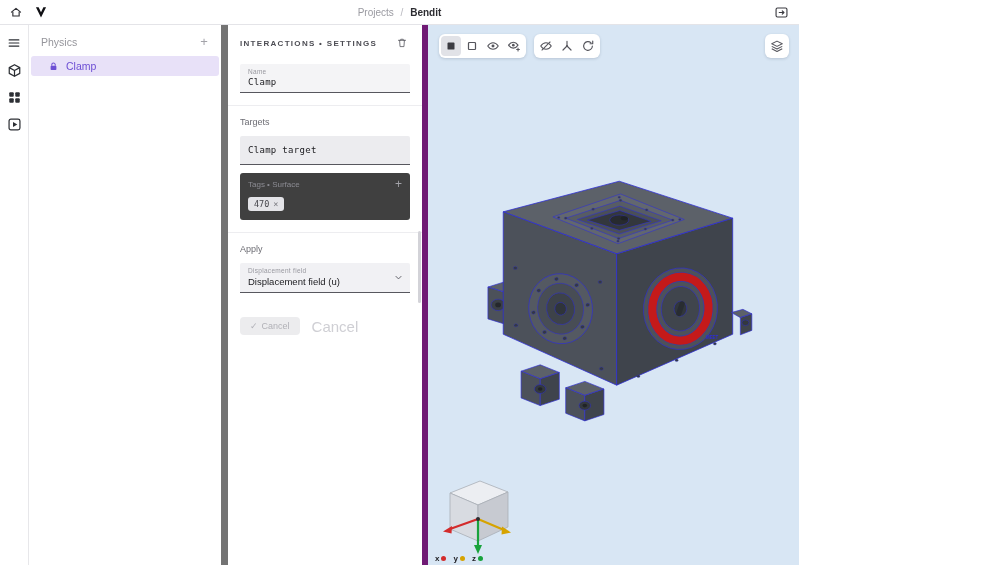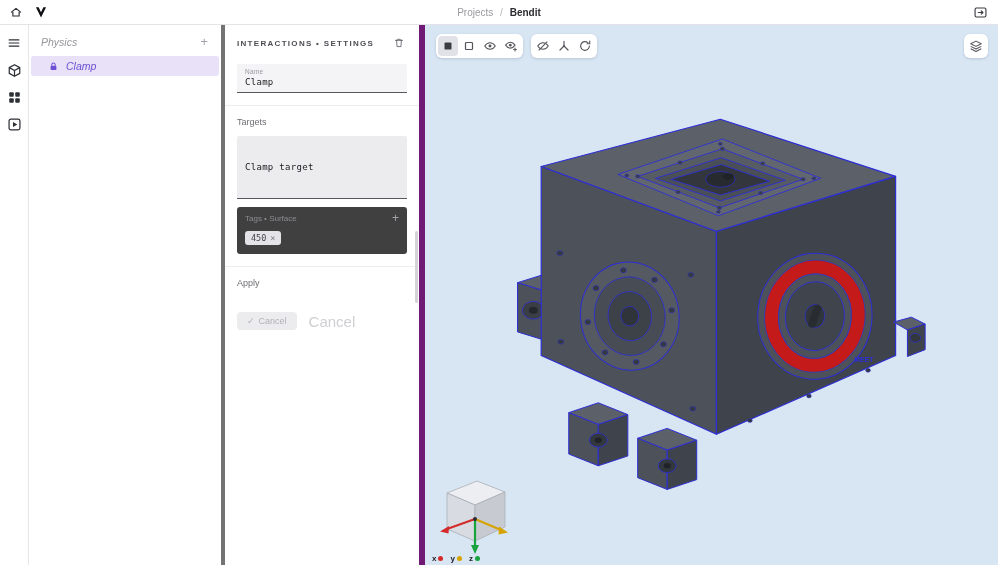--- a/index.html
+++ b/index.html
@@ -1,37 +1,37 @@
 <!DOCTYPE html>
 <html style="--accent-purple: #6d4fd4; --selection-bg: #e8e1f8; --viewport-bg: #d8e6f4; --model-edge: #2d2dd6; --model-red: #c41a1a; --model-top: #5c6169; --model-left: #4c515a; --model-right: #3f444c; --axis-x: #d32b2b; --axis-y: #d6a300; --axis-z: #18a33c;"><head>
 <meta charset="utf-8">
 <style>
   html,body{margin:0;padding:0;background:#fff;}
   body{width:998px;height:565px;overflow:hidden;font-family:"Liberation Sans",sans-serif;-webkit-font-smoothing:antialiased;}
-  .app{width:998px;height:565px;position:relative;display:flex;flex-direction:column;}
+  .app{width:799px;height:565px;position:relative;display:flex;flex-direction:column;}
 
   
   .topbar{height:24px;min-height:24px;border-bottom:1px solid #e4e4e8;display:flex;align-items:center;position:relative;background:#fff;z-index:5;}
   .tb-left{display:flex;align-items:center;gap:11px;padding-left:9px;color:#2e2e33;}
   .tb-center{position:absolute;left:0;right:0;text-align:center;font-size:10px;pointer-events:none;}
   .tb-center .crumb-parent{color:#9a9aa1;}
   .tb-center .crumb-sep{color:#b9b9bf;margin:0 4px;}
   .tb-center .crumb-current{color:#2c2c31;font-weight:600;}
   .tb-right{margin-left:auto;padding-right:10px;display:flex;align-items:center;color:#3a3a40;}
   .icon-btn{display:grid;place-items:center;cursor:pointer;border-radius:4px;}
 
   
   .body{flex:1;display:flex;min-height:0;}
 
   
   .rail{width:28px;min-width:28px;border-right:1px solid #e7e7ea;display:flex;flex-direction:column;align-items:center;padding-top:9px;gap:9px;background:#fff;color:#2c2f34;}
   .rail .icon-btn{width:18px;height:18px;color:#2c2f34;}
 
   
-  .physics{width:192px;min-width:192px;border-right:4px solid #737373;padding-top:7px;background:#fff;font-style:italic;}
+  .physics{width:192px;min-width:192px;border-right:7px solid #737373;padding-top:7px;background:#fff;}
   .panel-head{display:flex;align-items:center;padding:3px 10px 6px 12px;}
   .panel-title{font-size:10.5px;color:#95959b;}
   .panel-add{margin-left:auto;color:#a3a3a9;font-size:13px;line-height:10px;width:14px;height:14px;display:grid;place-items:center;cursor:pointer;}
   .tree-row{height:20px;display:flex;align-items:center;gap:7px;font-size:10.5px;color:#37373c;padding-left:12px;cursor:pointer;}
   .tree-row .row-end{margin-left:auto;padding-right:9px;color:#9c9ca3;display:grid;place-items:center;}
   .tree-row.child{padding-left:19px;}
   .tree-row.selected{background:var(--selection-bg,#e8e1f8);color:var(--accent-purple,#6d4fd4);margin:1px 2px;padding-left:17px;border-radius:3px;height:20px;}
   .tree-ico{display:grid;place-items:center;color:#4c4c52;}
   .tree-row.selected .tree-ico{color:var(--accent-purple,#6d4fd4);}
 
@@ -40,21 +40,21 @@
   .settings-head{display:flex;align-items:center;padding:0 12px;}
   .settings-title{font-size:8px;letter-spacing:1.3px;color:#4d4d54;font-weight:600;}
   .settings-head .icon-btn{margin-left:auto;color:#5b5b62;width:16px;height:16px;}
   .settings-content{padding:0 12px;}
   .field-box{margin-top:13px;background:#f4f4f6;border-bottom:1px solid #57575e;border-radius:2px 2px 0 0;padding:4px 8px 5px;position:relative;cursor:text;}
   .field-label{font-size:6.5px;color:#97979e;letter-spacing:.3px;}
   .field-value-mono{font-family:"DejaVu Sans Mono",monospace;font-size:9px;color:#202024;margin-top:2px;letter-spacing:.3px;}
   .field-value-sans{font-size:9.5px;color:#202024;margin-top:2px;}
   .hr{height:1px;background:#ededf0;margin:12px -12px 0;}
   .section-label{font-size:9px;color:#6d6d74;margin-top:11px;}
-  .target-box{margin-top:9px;background:#ececef;border-bottom:1px solid #57575e;border-radius:2px 2px 0 0;padding:26px 8px;font-family:"DejaVu Sans Mono",monospace;font-size:9px;color:#202024;letter-spacing:.3px;cursor:pointer;}
+  .target-box{margin-top:9px;background:#ececef;border-bottom:1px solid #57575e;border-radius:2px 2px 0 0;padding:9px 8px;font-family:"DejaVu Sans Mono",monospace;font-size:9px;color:#202024;letter-spacing:.3px;cursor:pointer;}
   .tags-box{margin-top:8px;background:#404040;border-radius:3px;padding:7px 8px 9px;}
   .tags-head{display:flex;align-items:center;}
   .tags-label{font-size:8px;color:#8b8b92;}
   .tags-add{margin-left:auto;color:#a3a3a9;font-size:12px;line-height:9px;cursor:pointer;}
   .chip{display:inline-flex;align-items:center;gap:4px;margin-top:8px;background:#e4e4e8;border-radius:3px;padding:2px 6px;font-family:"DejaVu Sans Mono",monospace;font-size:8.5px;color:#47474d;cursor:pointer;}
   .chip-x{color:#7b7b82;font-size:8.5px;cursor:pointer;}
   .dropdown{margin-top:9px;background:#f1f1f4;border-bottom:1px solid #57575e;border-radius:2px 2px 0 0;padding:4px 8px 5px;position:relative;cursor:pointer;}
   .dropdown .caret{position:absolute;right:7px;top:10px;color:#55555c;}
   .actions{margin-top:24px;display:flex;align-items:center;gap:12px;}
   .btn-apply{display:inline-flex;align-items:center;gap:4px;background:#ececee;border-radius:4px;padding:4px 10px;font-size:9px;color:#b1b1b7;cursor:default;}
@@ -184,29 +184,38 @@
         <div class="section-label">Targets</div>
 
         <div class="target-box">Clamp target</div>
 
         <div class="tags-box">
           <div class="tags-head">
             <span class="tags-label">Tags • Surface</span>
             <span class="tags-add">+</span>
           </div>
           <span class="chip">
-            <span>450</span>
+            <span>470</span>
             <span class="chip-x">×</span>
           </span>
         </div>
 
         <div class="hr"></div>
 
         <div class="section-label">Apply</div>
 
+        <div class="dropdown">
+          <div class="field-label">Displacement field</div>
+          <div class="field-value-sans">Displacement field (u)</div>
+          <span class="caret">
+            <svg width="9" height="9" viewBox="0 0 16 16">
+                <path d="M3.5 6l4.5 4.5L12.5 6" fill="none" stroke="currentColor" stroke-width="1.6" stroke-linecap="round" stroke-linejoin="round"></path>
+              </svg>
+          </span>
+        </div>
 
         <div class="actions">
           <span class="btn-apply">
             <span>✓</span>
             <span>Cancel</span>
           </span>
           <span class="btn-cancel">Cancel</span>
         </div>
       </div>
 

